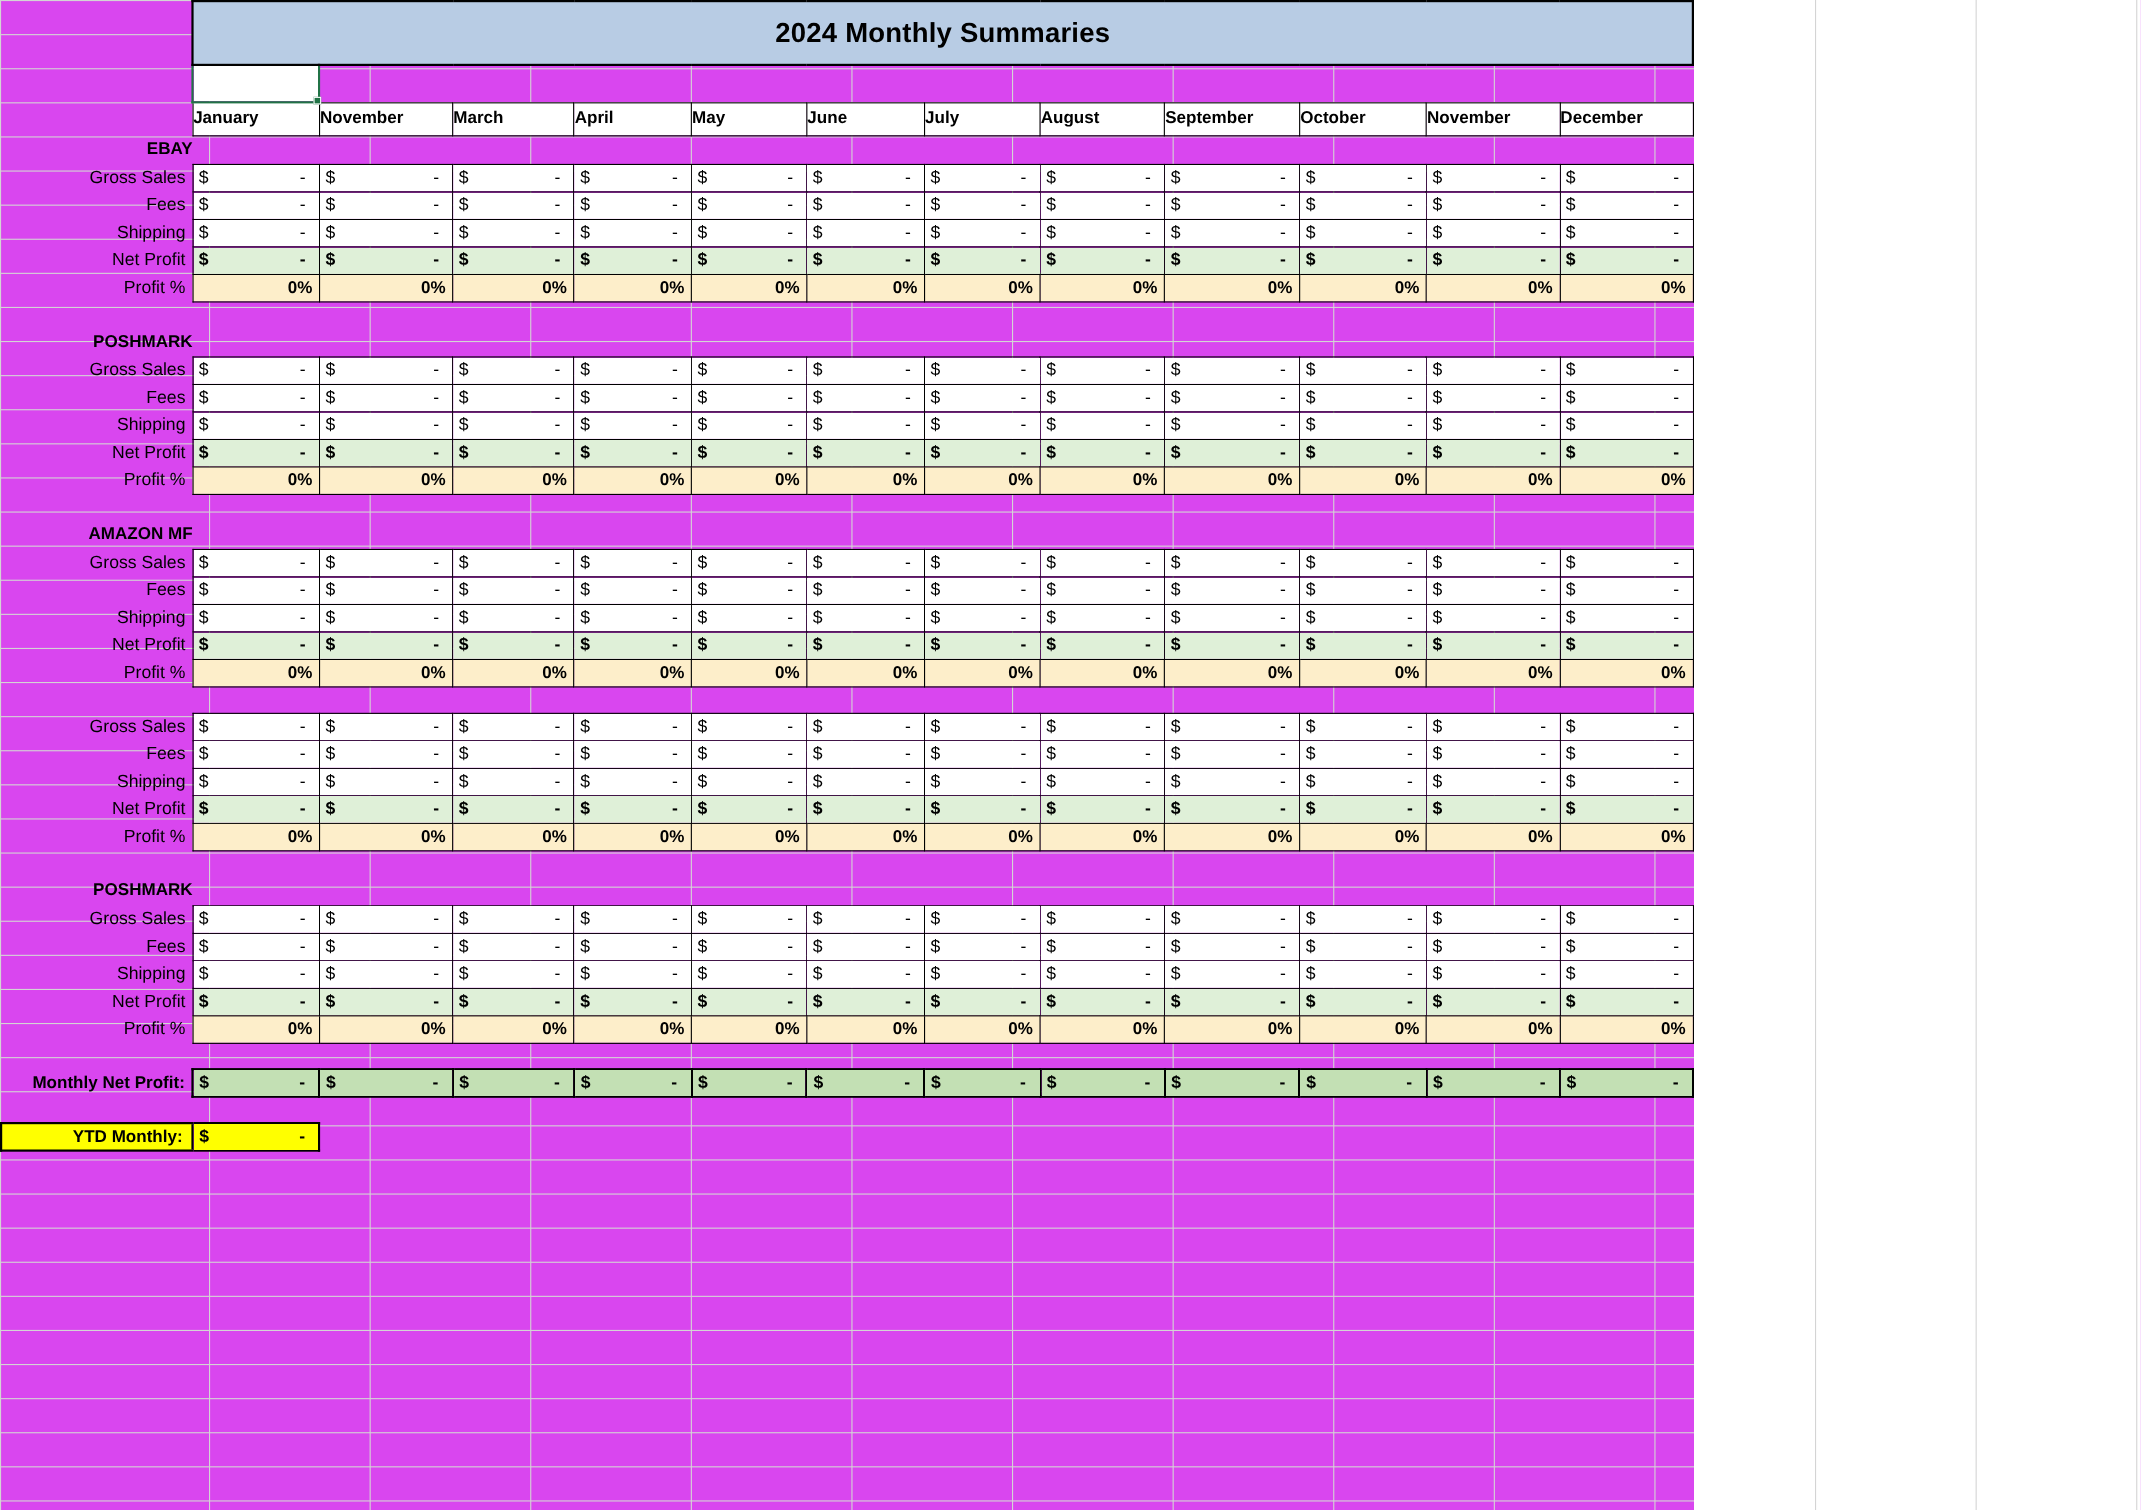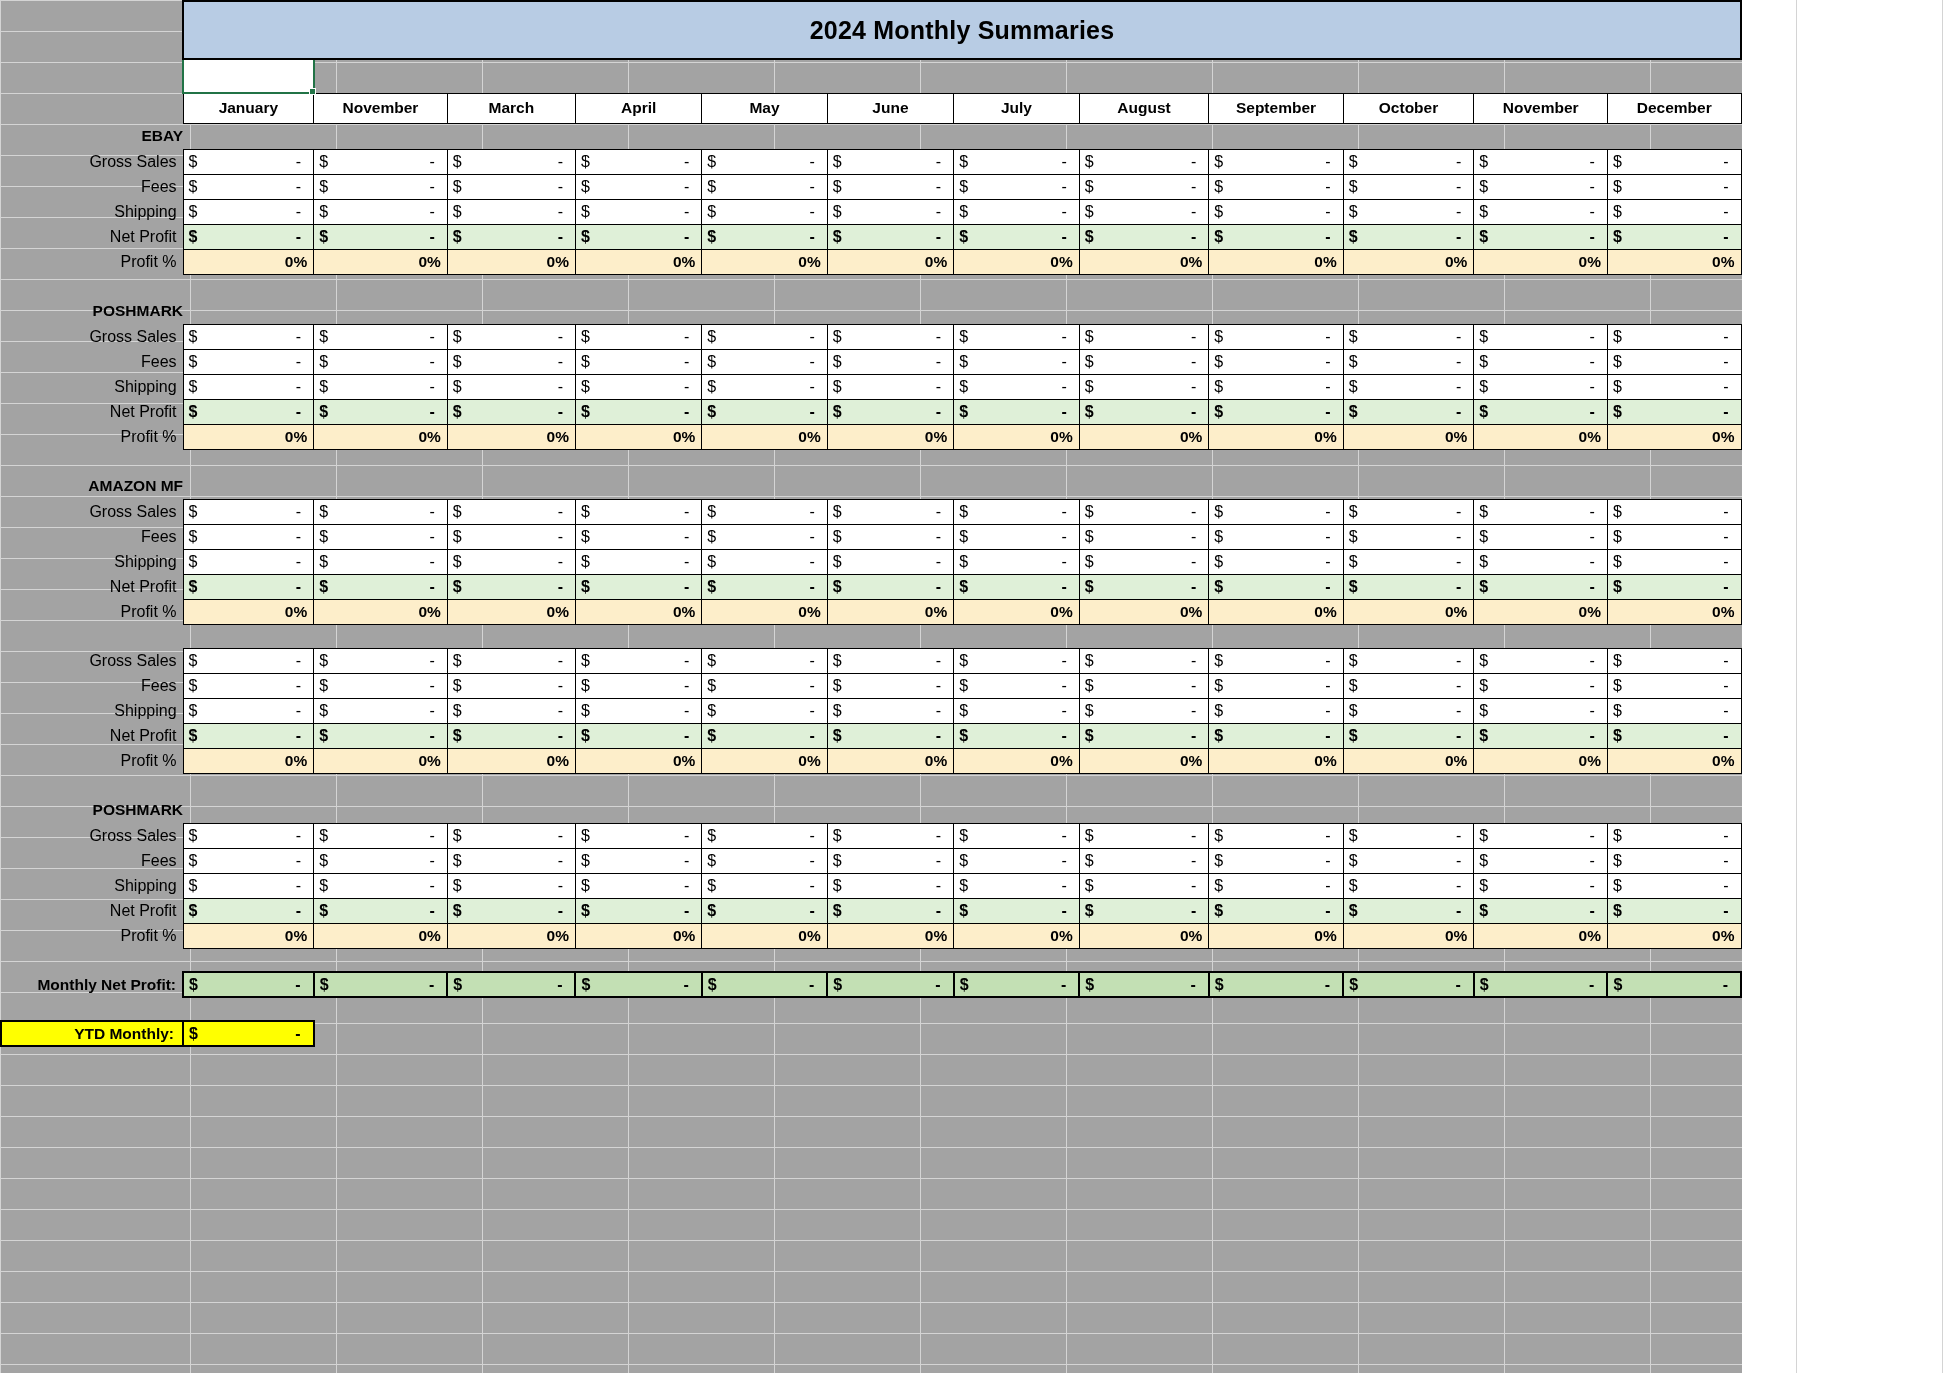--- a/index.html
+++ b/index.html
@@ -8,23 +8,23 @@
     background: #ffffff;
   }
   body {
     width: 1946px;
     height: 1373px;
     font-family: "Liberation Sans", sans-serif;
     overflow: hidden;
   }
   .sheet {
     position: relative;
-    width: 1742px;
+    width: 1540px;
     height: 1373px;
-    background: #a3a3a3;
+    background: #d946ef;
   }
 
   
   .gridlines {
     position: absolute;
     inset: 0;
     pointer-events: none;
   }
   .vline {
     position: absolute;
@@ -77,21 +77,20 @@
     border: 2px solid #000000;
     text-align: center;
     font-size: 25px;
     font-weight: bold;
     color: #000000;
     letter-spacing: .2px;
   }
 
   
   .month-cell {
-    text-align: center;
     font-weight: bold;
     font-size: 15.5px;
     border: 1px solid #000000;
     background: #ffffff;
   }
 
   
   .active-cell {
     border: 2px solid #217346;
     background: #ffffff;

